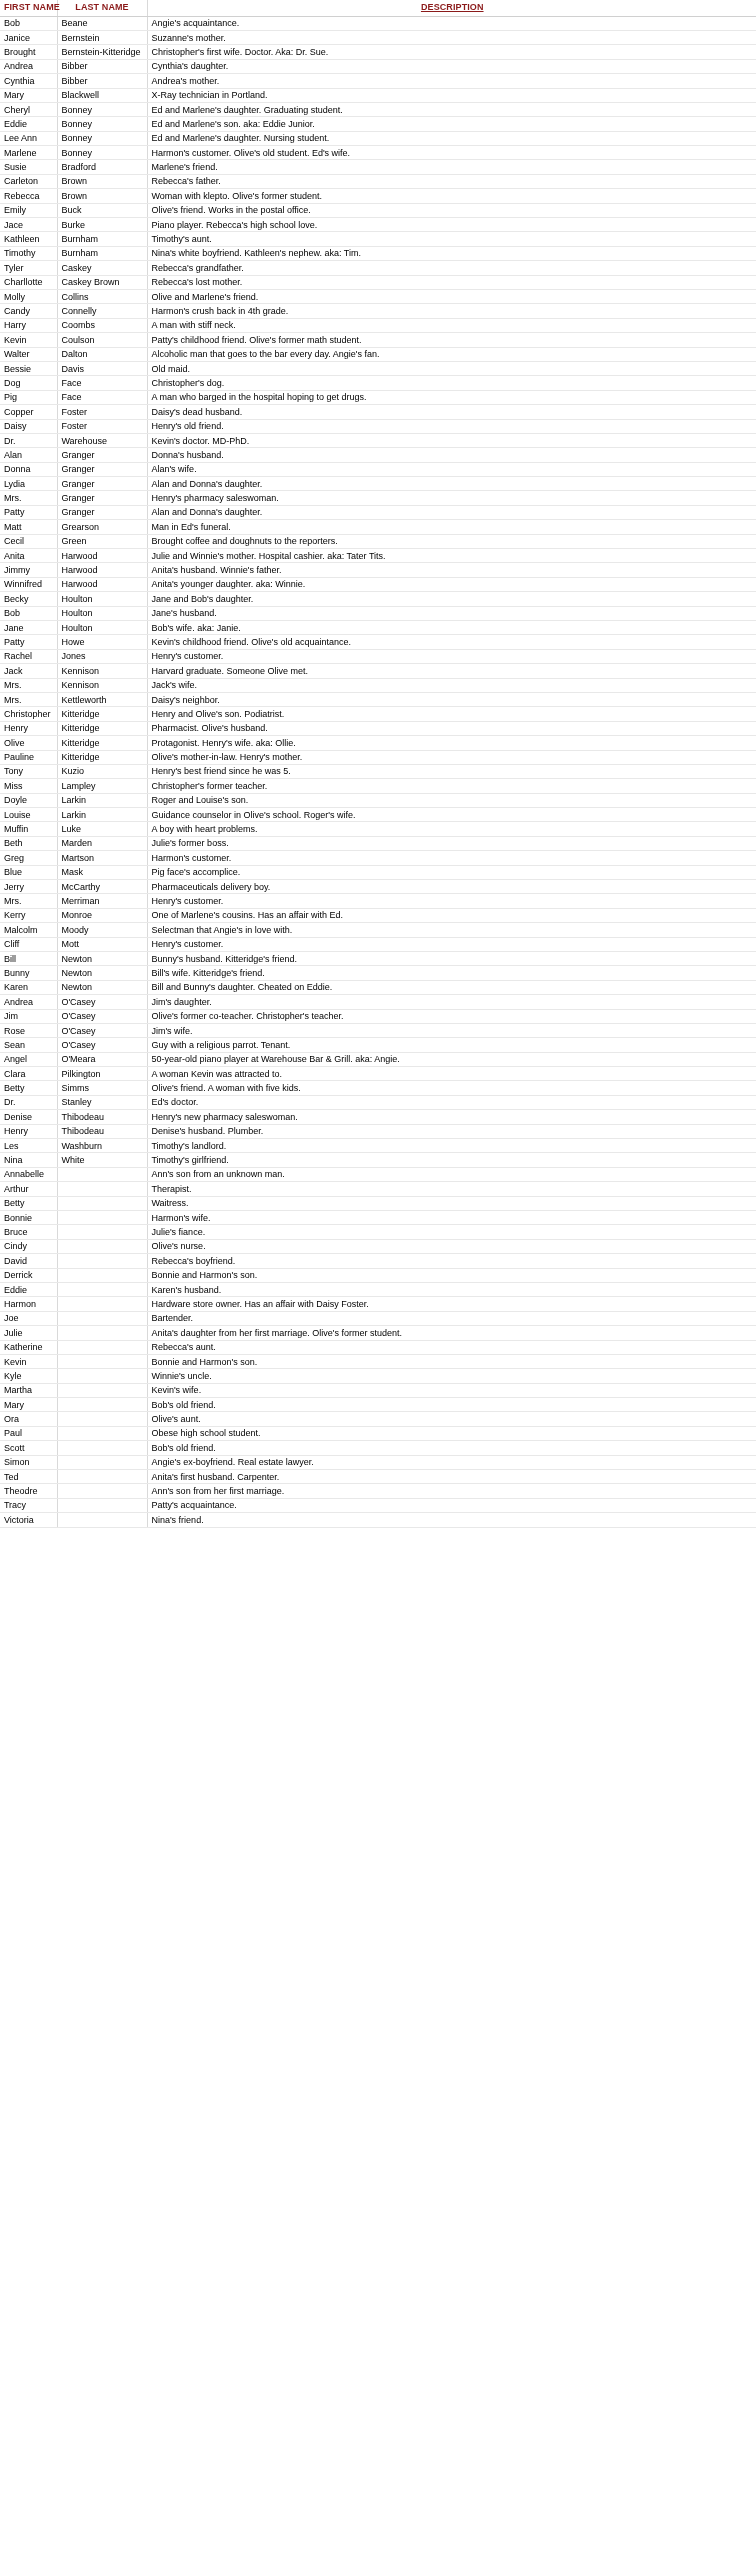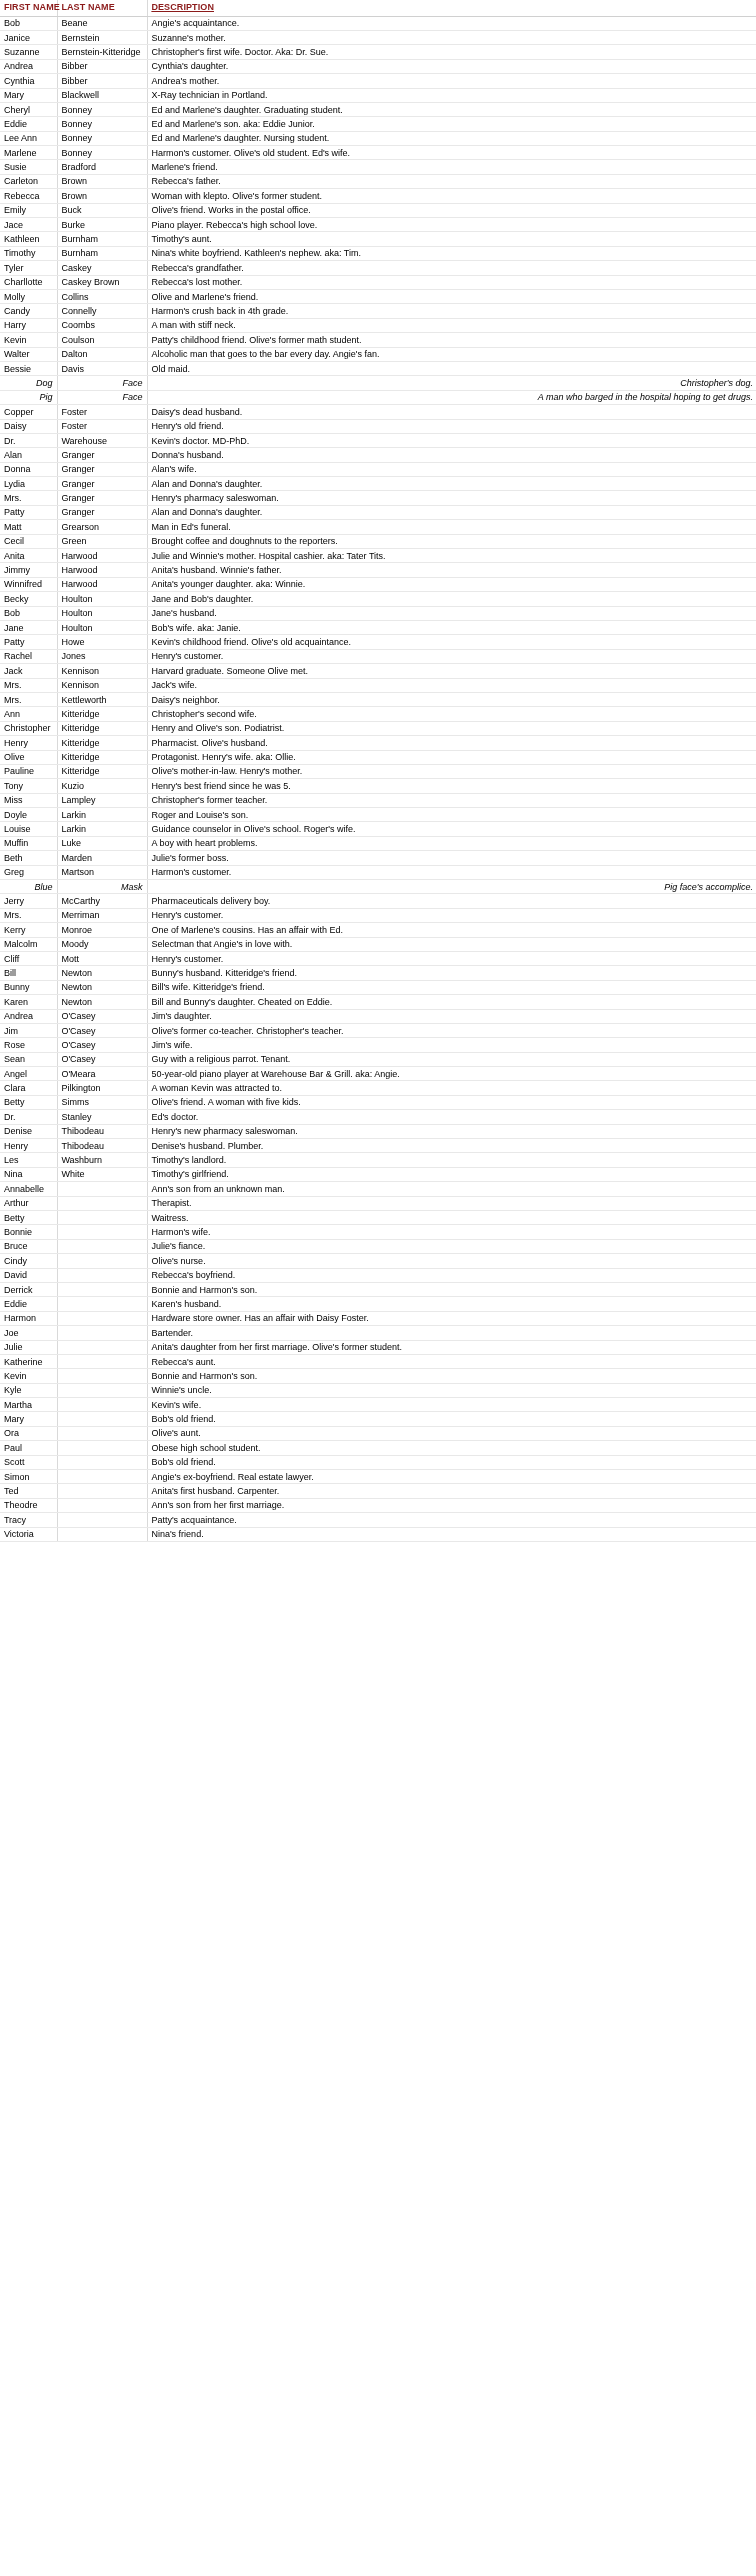--- a/index.html
+++ b/index.html
@@ -22,21 +22,21 @@
     border-collapse: collapse;
     table-layout: fixed;
     width: 756px;
     font-size: 9px;
   }
   table.character-table col.col-first { width: 57px; }
   table.character-table col.col-last  { width: 90px; }
   table.character-table col.col-desc  { width: 610px; }
 
   table.character-table thead th {
-    text-align: left;
+    text-align: center;
     font-weight: bold;
     color: #8b1a1a;
     font-size: 9px;
     letter-spacing: 0.1px;
     padding: 2.4px 3.9px 3.2px 3.9px;
     border-right: 0.8px solid #d9d9d9;
     border-bottom: 0.8px solid #d0d0d0;
     background: #ffffff;
     white-space: nowrap;
     vertical-align: bottom;
@@ -60,22 +60,20 @@
     box-sizing: border-box;
   }
   table.character-table tbody td:last-child {
     border-right: none;
   }
   table.character-table tbody tr:last-child td {
     border-bottom: 0.8px solid #e8e8e8;
     margin-left: 15px;
   }
   td.italic-cell {
-    font-style: italic;
-    text-align: right;
   }
   .empty-cell::after {
     content: "\00a0";
   }
 </style>
 </head>
 <body>
 
 <div class="sheet">
   <table class="character-table">
@@ -96,21 +94,21 @@
           <td>Bob</td>
           <td>Beane</td>
           <td>Angie's acquaintance.</td>
         </tr>
         <tr>
           <td>Janice</td>
           <td>Bernstein</td>
           <td>Suzanne's mother.</td>
         </tr>
         <tr>
-          <td>Suzanne</td>
+          <td>Brought</td>
           <td>Bernstein-Kitteridge</td>
           <td>Christopher's first wife. Doctor. Aka: Dr. Sue.</td>
         </tr>
         <tr>
           <td>Andrea</td>
           <td>Bibber</td>
           <td>Cynthia's daughter.</td>
         </tr>
         <tr>
           <td>Cynthia</td>
@@ -324,25 +322,20 @@
         </tr>
         <tr>
           <td>Mrs.</td>
           <td>Kennison</td>
           <td>Jack's wife.</td>
         </tr>
         <tr>
           <td>Mrs.</td>
           <td>Kettleworth</td>
           <td>Daisy's neighbor.</td>
-        </tr>
-        <tr>
-          <td>Ann</td>
-          <td>Kitteridge</td>
-          <td>Christopher's second wife.</td>
         </tr>
         <tr>
           <td>Christopher</td>
           <td>Kitteridge</td>
           <td>Henry and Olive's son. Podiatrist.</td>
         </tr>
         <tr>
           <td>Henry</td>
           <td>Kitteridge</td>
           <td>Pharmacist. Olive's husband.</td>

